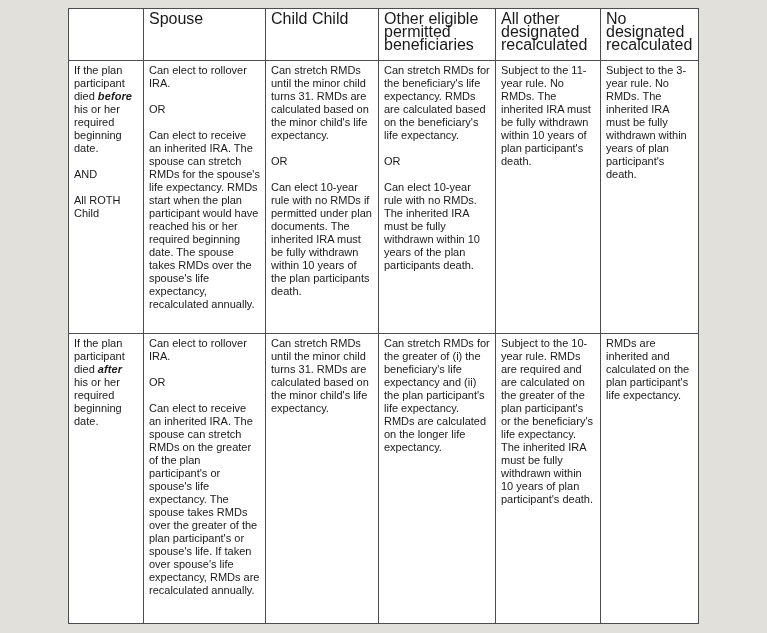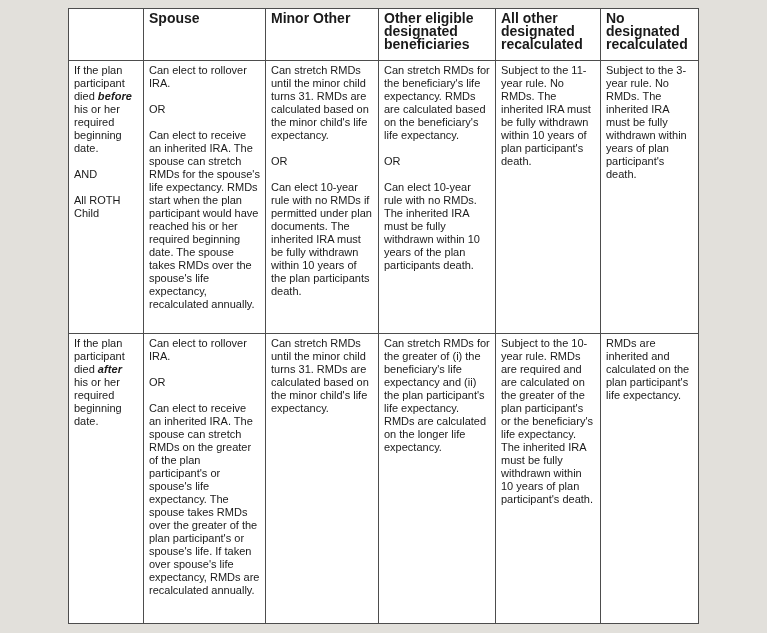--- a/index.html
+++ b/index.html
@@ -30,22 +30,22 @@
     border: 1px solid #4d4d4d;
     vertical-align: top;
     text-align: left;
     padding: 3px 5px 3px 5px;
     font-size: 11px;
     line-height: 13px;
     color: #1a1a1a;
     overflow: hidden;
   }
   table.rules th {
-    font-weight: bold;
-    font-size: 14px;
+    font-weight: normal;
+    font-size: 16px;
     margin-top: 11px;
   }
   table.rules thead tr { height: 52px; }
   table.rules tbody tr.row-0 { height: 273px; }
   table.rules tbody tr.row-1 { height: 290px; }
   col.c0 { width: 75px; }
   col.c1 { width: 122px; }
   col.c2 { width: 113px; }
   col.c3 { width: 117px; }
   col.c4 { width: 105px; }
@@ -66,22 +66,22 @@
         <col class="c1">
         <col class="c2">
         <col class="c3">
         <col class="c4">
         <col class="c5">
     </colgroup>
     <thead>
       <tr>
           <th></th>
           <th>Spouse</th>
-          <th>Minor Other</th>
-          <th>Other eligible designated beneficiaries</th>
+          <th>Child Child</th>
+          <th>Other eligible permitted beneficiaries</th>
           <th>All other designated recalculated</th>
           <th>No designated recalculated</th>
         </tr>
     </thead>
     <tbody>
         <tr class="row-0">
           <td>
             <p>If the plan participant died <b><i>before</i></b> his or her required beginning date.</p>
             <p>AND</p>
             <p>All ROTH Child</p>

